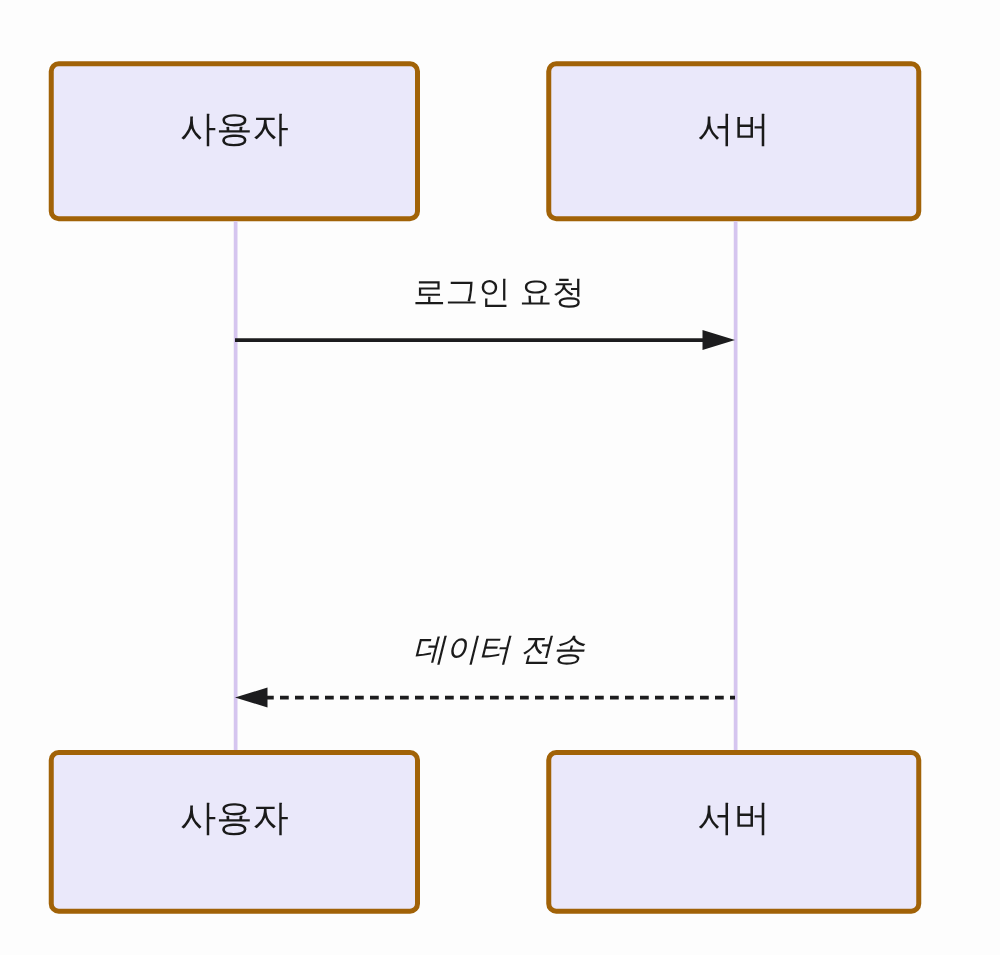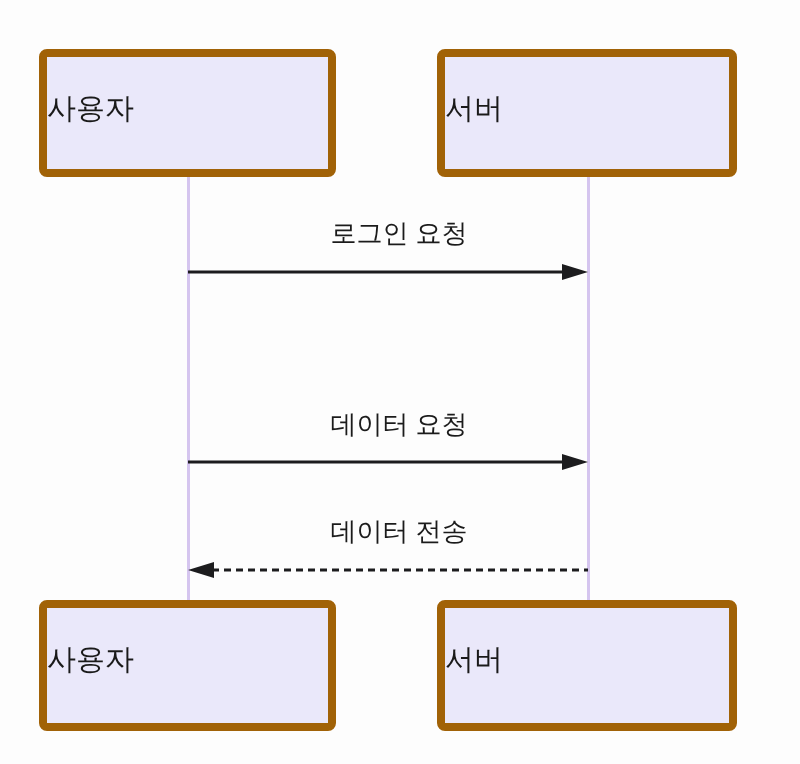--- a/index.html
+++ b/index.html
@@ -9,24 +9,25 @@
     font-family: "Liberation Sans", "DejaVu Sans", sans-serif;
     position: relative;
     overflow: hidden;
   }
   .stage { position: absolute; inset: 0; width: 800px; height: 764px; }
 
   
   .actor-box {
     position: absolute;
     background: #EAE8FA;
-    border: 8px solid #a16207;
+    border: 4px solid #a16207;
     border-radius: 8px;
     color: #1A1A1A;
     font-size: 29px;
+    text-align: center;
     padding-top: 33px;
     line-height: 36px;
   }
   .actor-user-top    { left: 39px;  top: 49px;  width: 297px; height: 128px; }
   .actor-server-top  { left: 437px; top: 49px;  width: 300px; height: 128px; }
   .actor-user-bot    { left: 39px;  top: 600px; width: 297px; height: 131px; }
   .actor-server-bot  { left: 437px; top: 600px; width: 300px; height: 131px; }
 
   
   .lifeline {
@@ -47,21 +48,21 @@
     text-align: center;
     font-size: 26px;
     line-height: 34px;
     color: #1B1B1B;
     padding-left: 22px;
   }
   .message-arrow { position: absolute; left: 0; width: 400px; height: 20px; display: block; }
   .msg-1 { top: 216px; } .msg-1 .message-arrow { top: 46px; }
   .msg-2 { top: 312px; } .msg-2 .message-arrow { top: 46px; }
   .msg-3 { top: 407px; } .msg-3 .message-arrow { top: 45px; }
-  .msg-4 { top: 514px; } .msg-4 .message-arrow { top: 46px; }
+  .msg-4 { top: 502px; font-style: italic; } .msg-4 .message-arrow { top: 46px; }
 </style>
 </head>
 <body>
 
 <div class="stage">
 
   <div class="actor-box actor-user-top">
     <span>사용자</span>
   </div>
   <div class="actor-box actor-server-top">
@@ -73,27 +74,20 @@
 
   <div class="message msg-1">
     <span class="message-label">로그인 요청</span>
     <svg class="message-arrow" viewBox="0 0 400 20" xmlns="http://www.w3.org/2000/svg">
       <line x1="0" y1="10" x2="378" y2="10" stroke="#1C1C1E" stroke-width="3"></line>
       <polygon points="400,10 374,2 374,18" fill="#1C1C1E"></polygon>
     </svg>
   </div>
 
 
-  <div class="message msg-3">
-    <span class="message-label">데이터 요청</span>
-    <svg class="message-arrow" viewBox="0 0 400 20" xmlns="http://www.w3.org/2000/svg">
-      <line x1="0" y1="10" x2="378" y2="10" stroke="#1C1C1E" stroke-width="3"></line>
-      <polygon points="400,10 374,2 374,18" fill="#1C1C1E"></polygon>
-    </svg>
-  </div>
 
   <div class="message msg-4">
     <span class="message-label">데이터 전송</span>
     <svg class="message-arrow" viewBox="0 0 400 20" xmlns="http://www.w3.org/2000/svg">
       <line x1="24" y1="10" x2="400" y2="10" stroke="#1C1C1E" stroke-width="3" stroke-dasharray="7,5"></line>
       <polygon points="0,10 26,2 26,18" fill="#1C1C1E"></polygon>
     </svg>
   </div>
 
   <div class="actor-box actor-user-bot">

